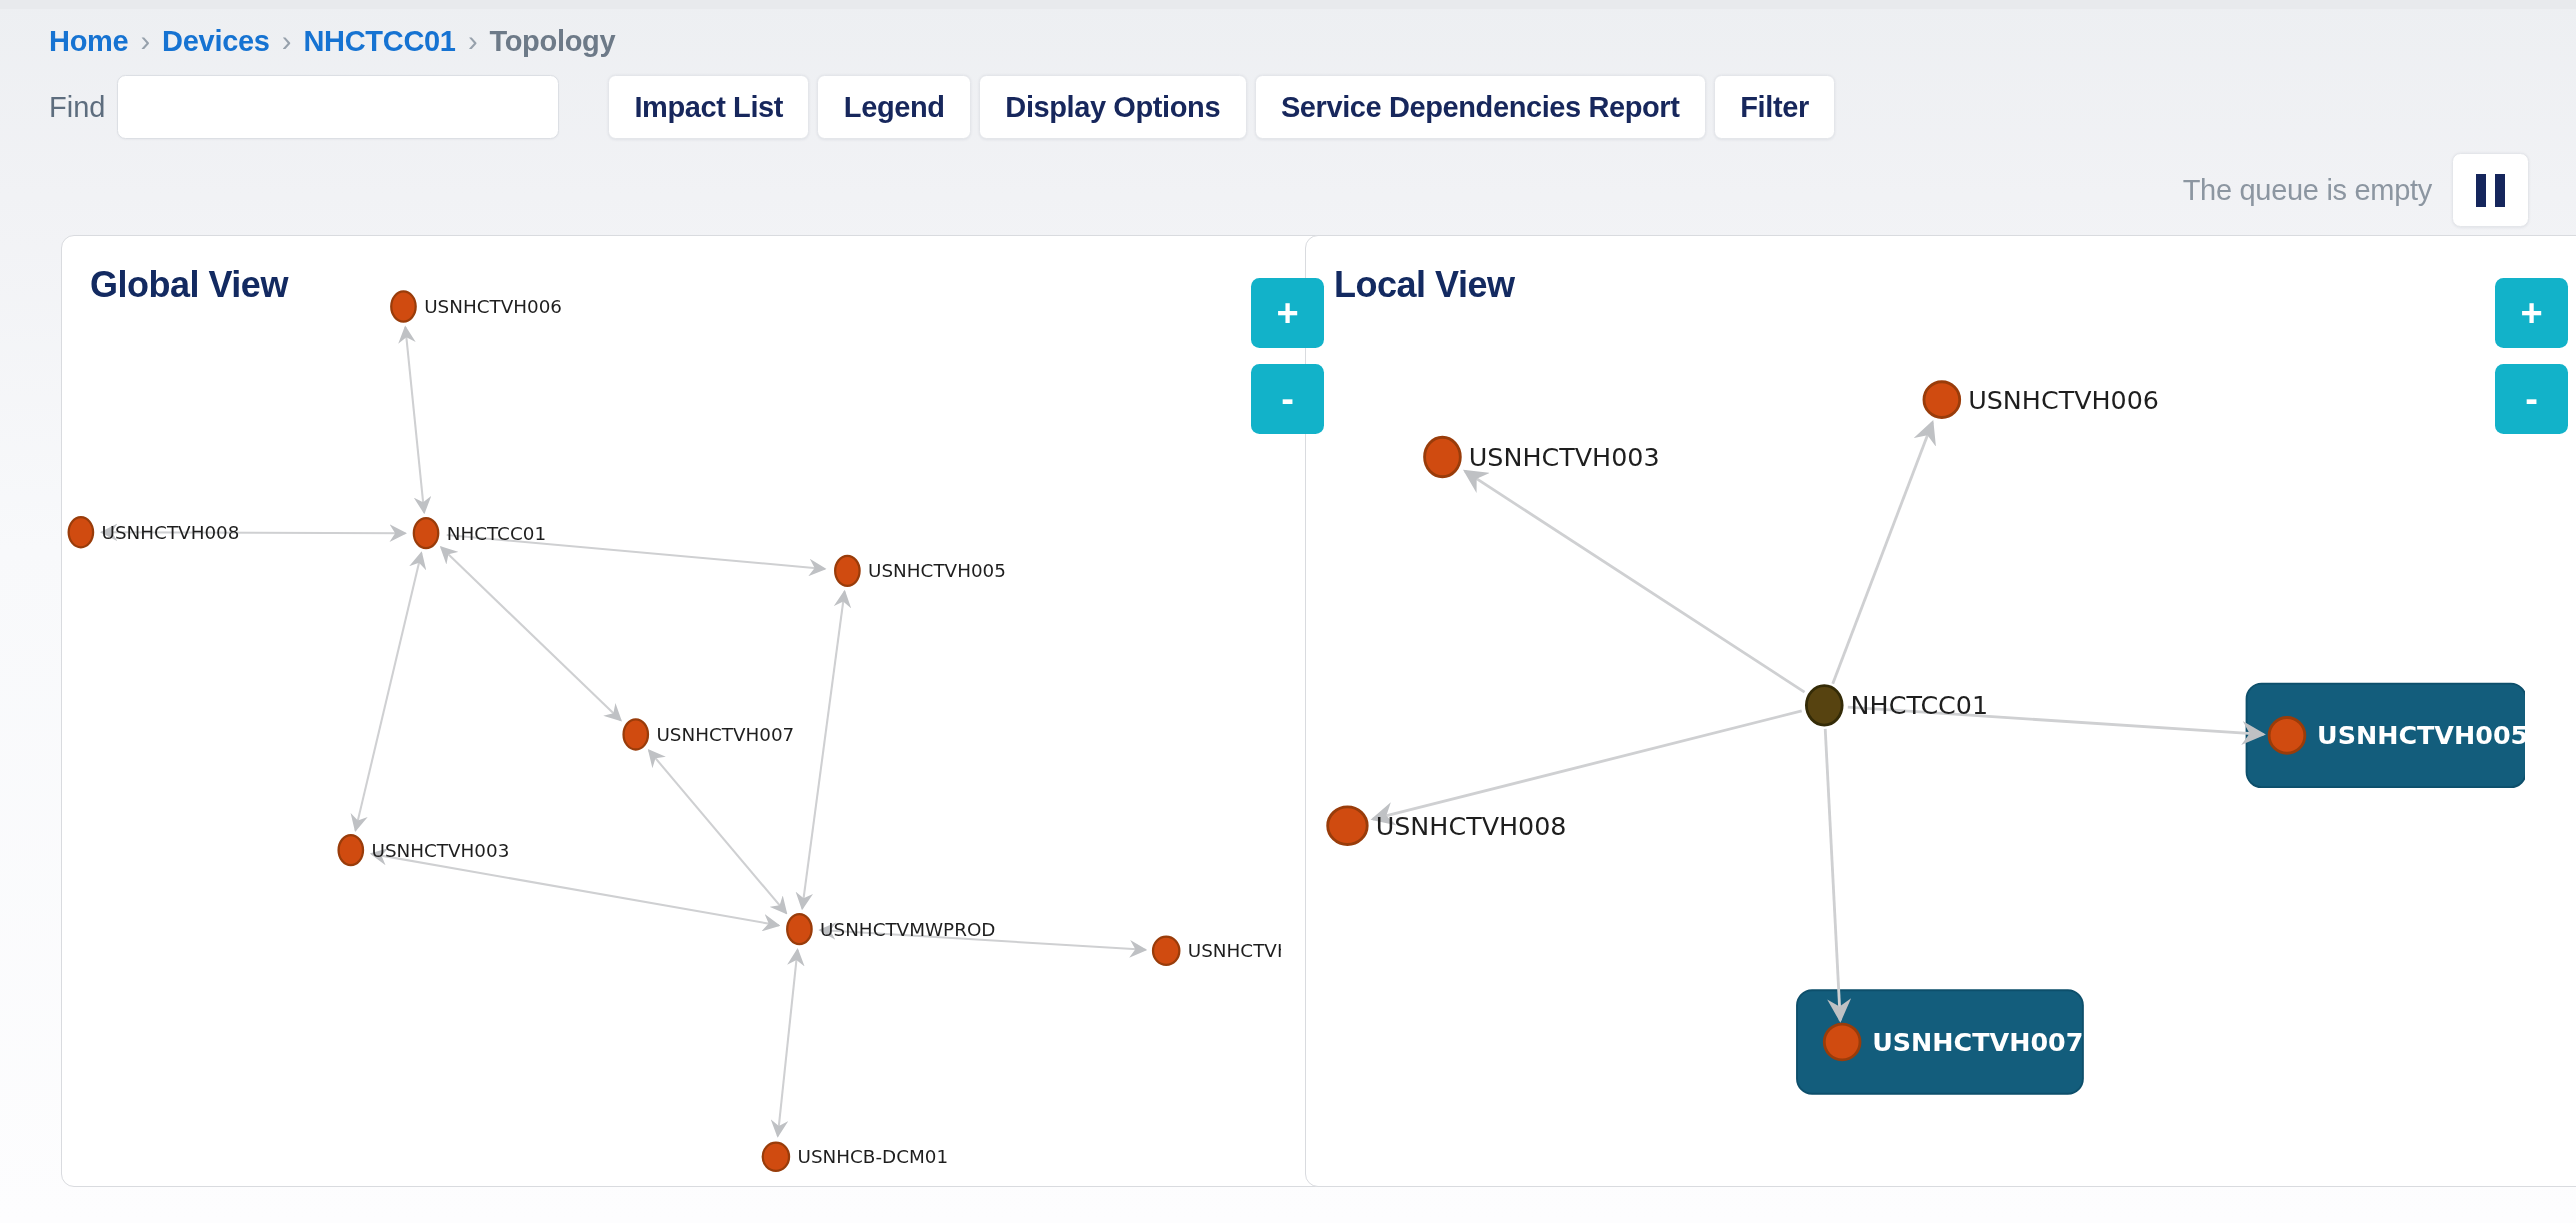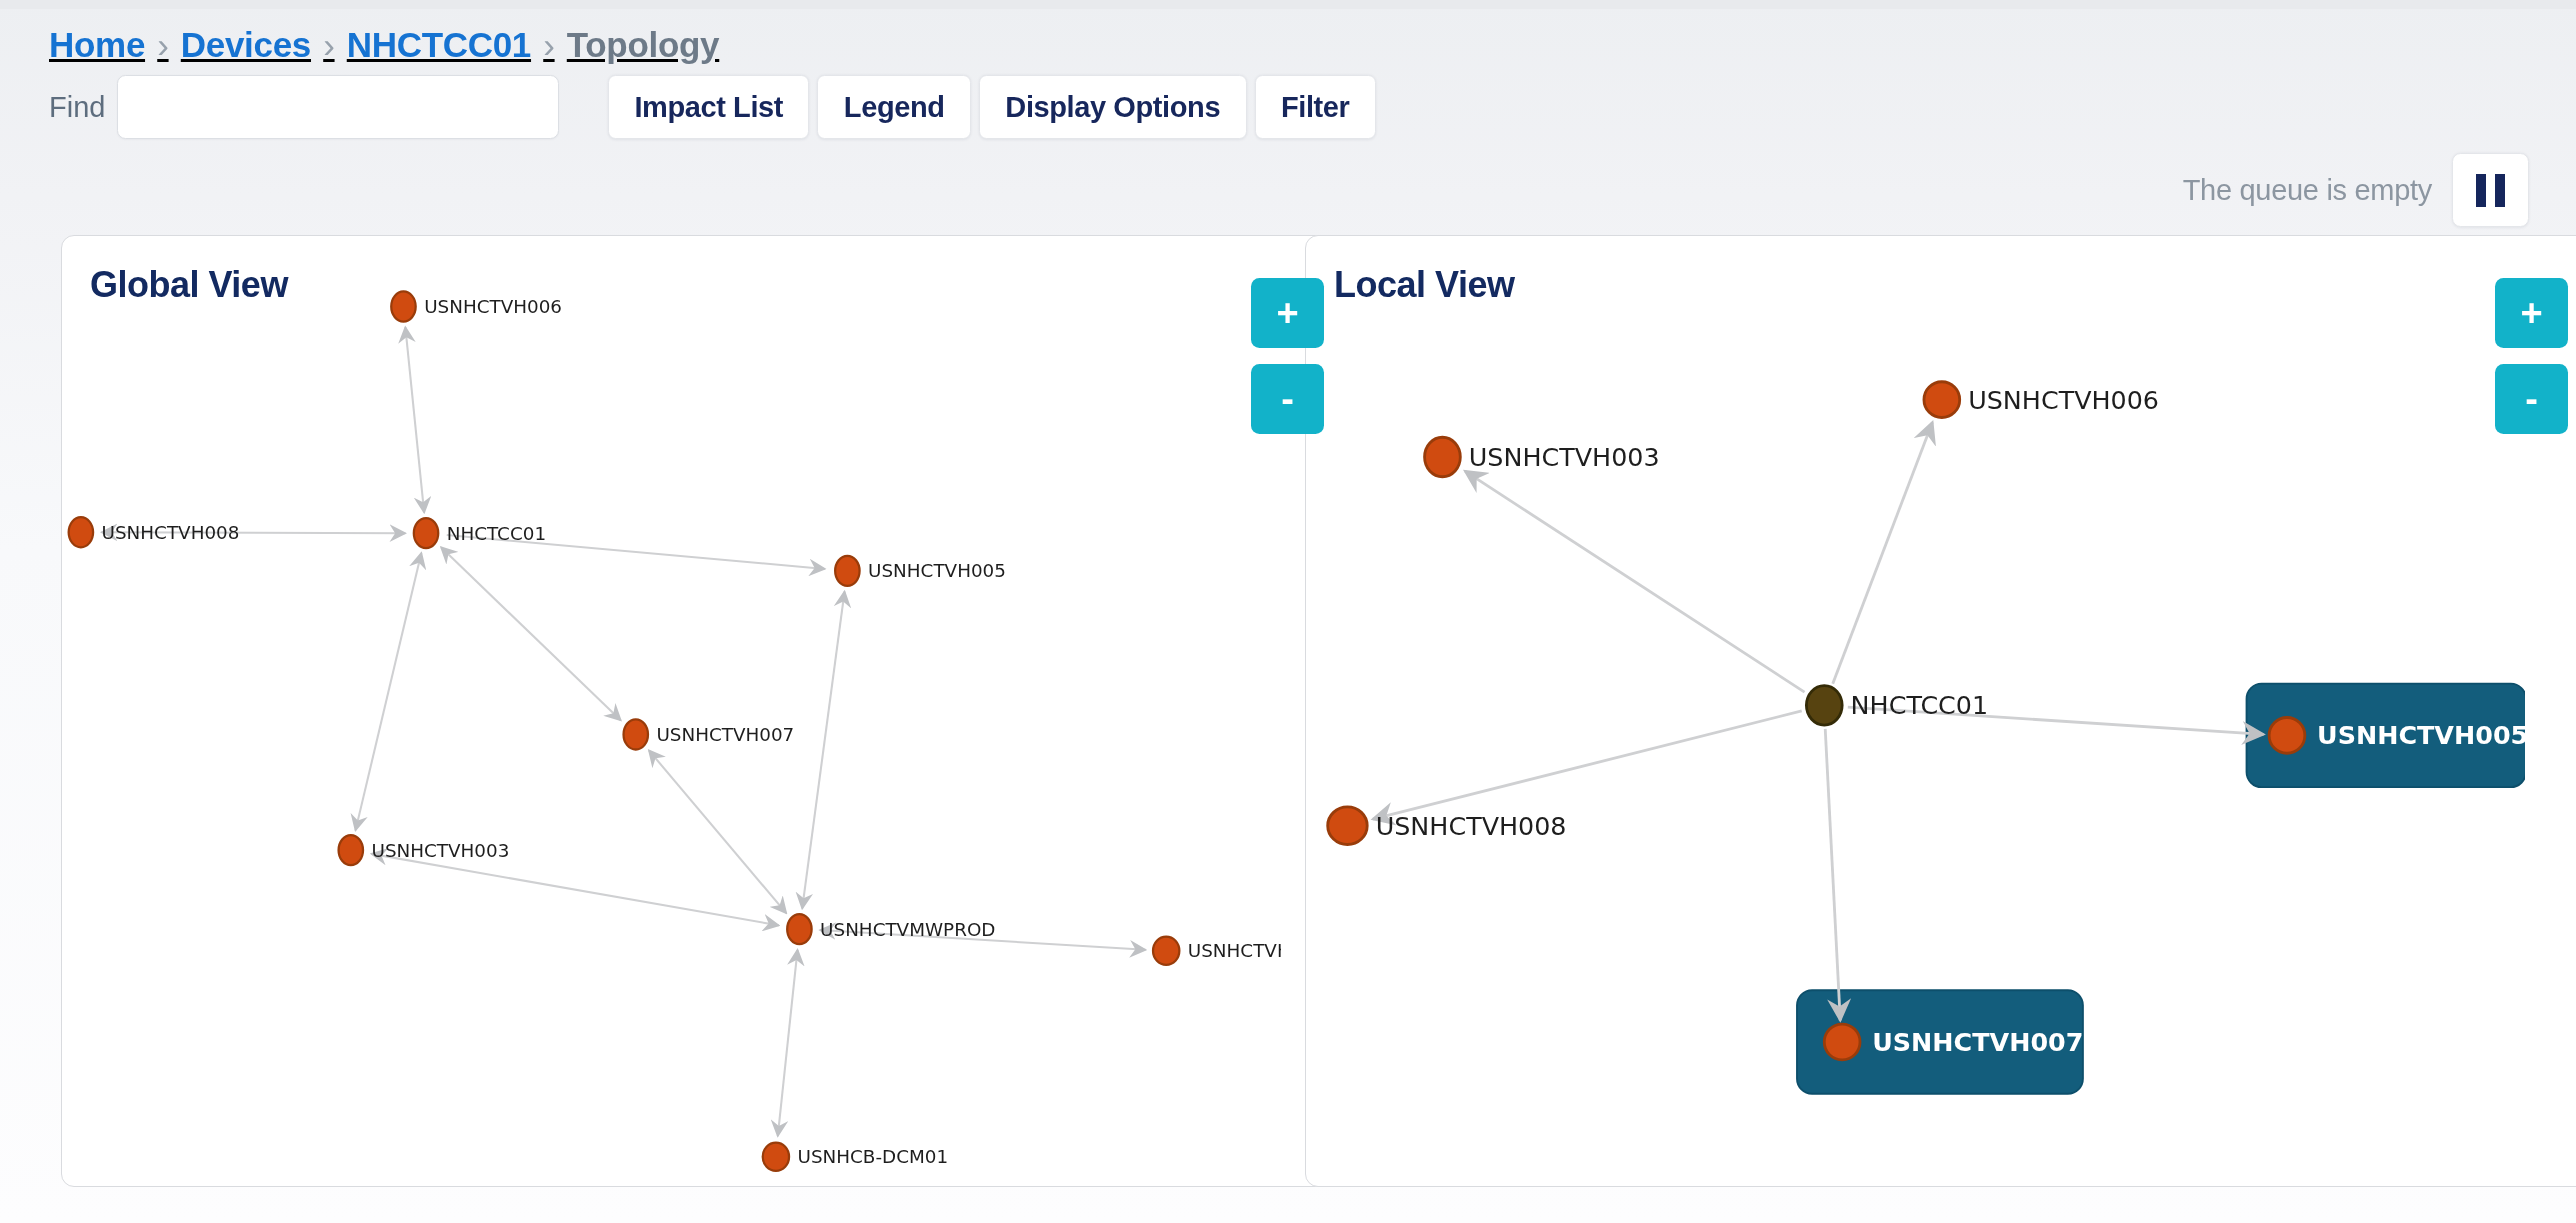--- a/index.html
+++ b/index.html
@@ -3,21 +3,21 @@
 <meta charset="utf-8">
 <style>
   html,body{margin:0;padding:0;}
   body{font-family:"Liberation Sans",sans-serif;background:#f2f3f6;}
   #app{position:relative;width:2576px;height:1223px;overflow:hidden;
        background:linear-gradient(180deg,#edeff2 0%,#f1f2f5 16%,#f8f9fb 45%,#fdfdfe 100%);}
   #topstrip{position:absolute;left:0;top:0;width:100%;height:9.4px;background:#e8eaed;}
 
   
   .breadcrumb{position:absolute;left:49px;top:24.5px;display:flex;align-items:center;gap:12.2px;
-              font-size:35px;font-weight:700;letter-spacing:-0.3px;text-decoration:underline;}
+              font-size:29px;font-weight:700;letter-spacing:-0.3px;}
   .crumb-link{color:#1673d2;cursor:pointer;}
   .crumb-sep{color:#97a1ac;font-weight:400;}
   .crumb-current{color:#6d7a88;}
 
   
   .find-row{position:absolute;left:49px;top:75px;display:flex;align-items:center;}
   .find-label{font-size:29px;color:#5d6d7e;font-weight:400;margin-right:11.3px;}
   .find-input{width:442px;height:64px;box-sizing:border-box;border:1.9px solid #dcdfe4;border-radius:8.5px;
               background:#fff;font-size:26px;padding:0 15px;outline:none;box-shadow:0 0.9px 1.9px rgba(20,30,60,.04);}
 
@@ -66,20 +66,21 @@
 
   <div class="find-row">
     <span class="find-label">Find</span>
     <input class="find-input" type="text" placeholder="" style="">
   </div>
 
   <div class="toolbar" id="toolbar">
       <button class="tb-btn">Impact List</button>
       <button class="tb-btn">Legend</button>
       <button class="tb-btn">Display Options</button>
+      <button class="tb-btn">Service Dependencies Report</button>
       <button class="tb-btn">Filter</button>
     </div>
 
   <div class="queue-row">
     <span class="queue-text">The queue is empty</span>
     <div class="pause-btn">
       <span class="pause-bar"></span>
       <span class="pause-bar"></span>
     </div>
   </div>

